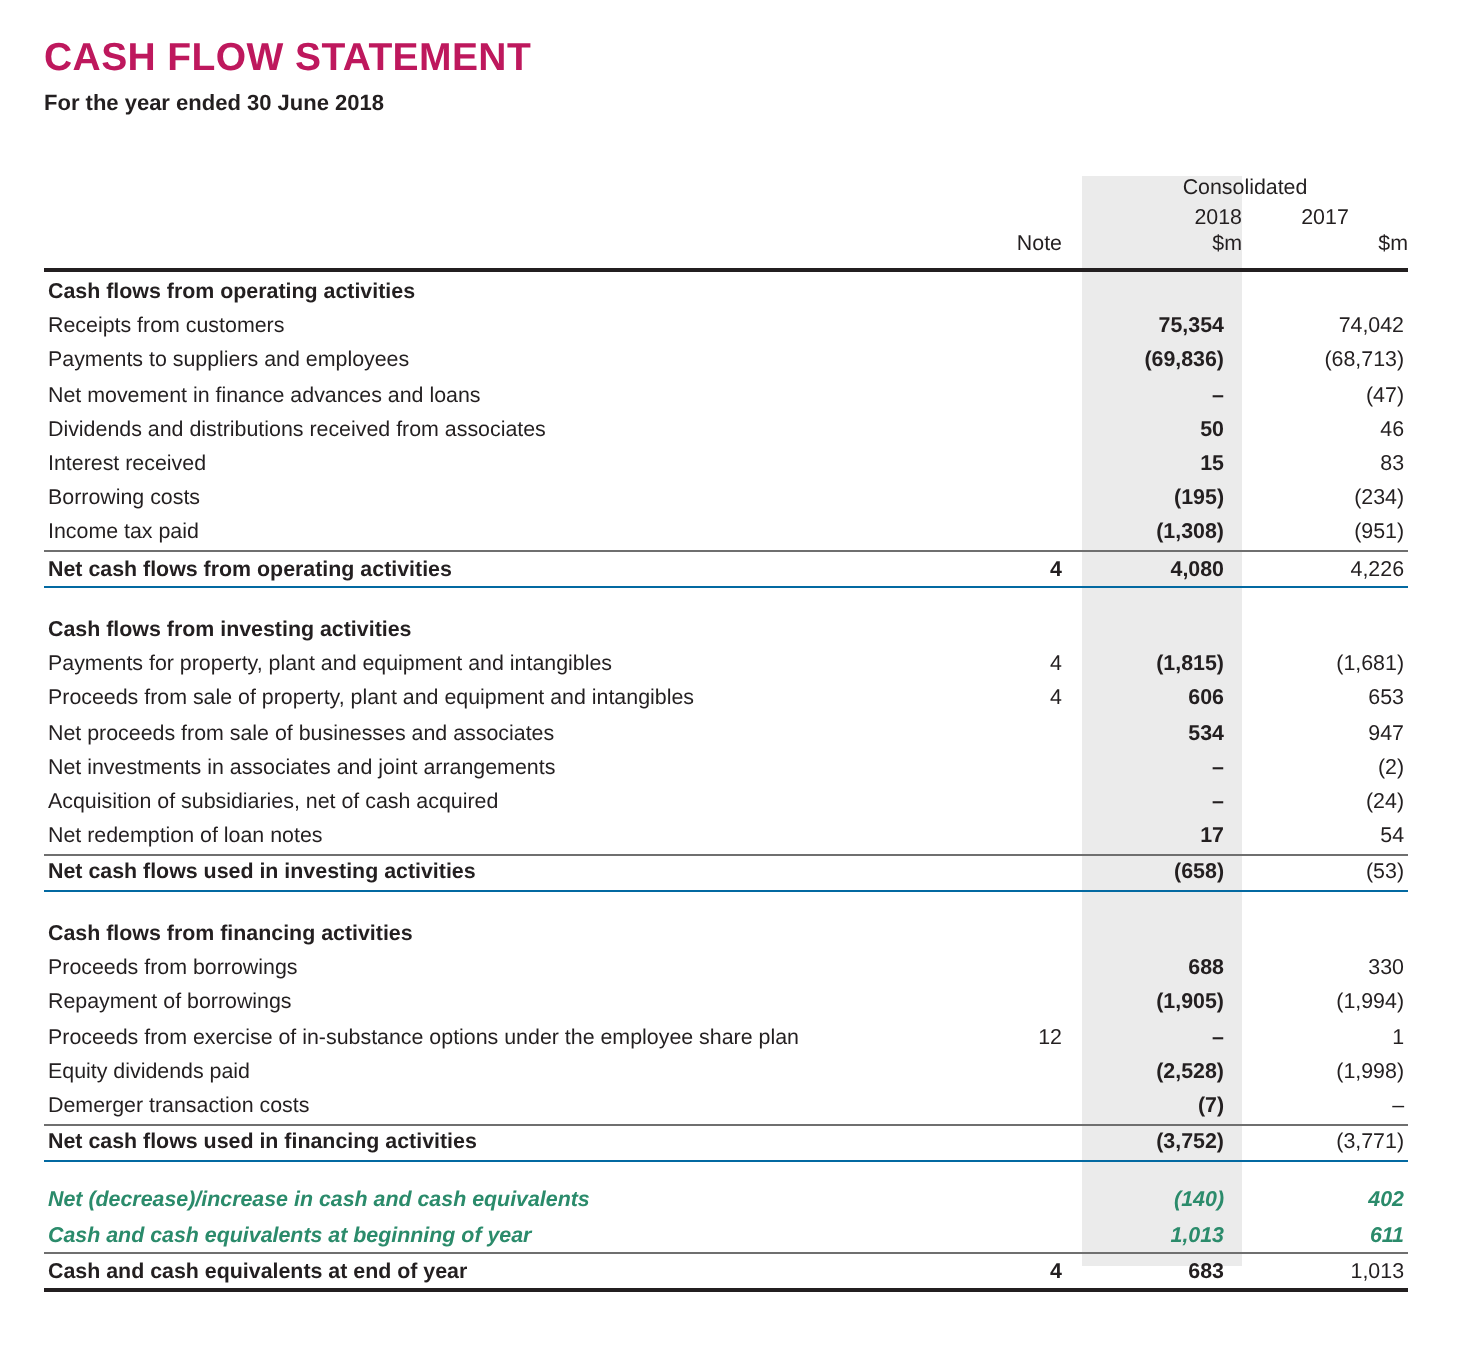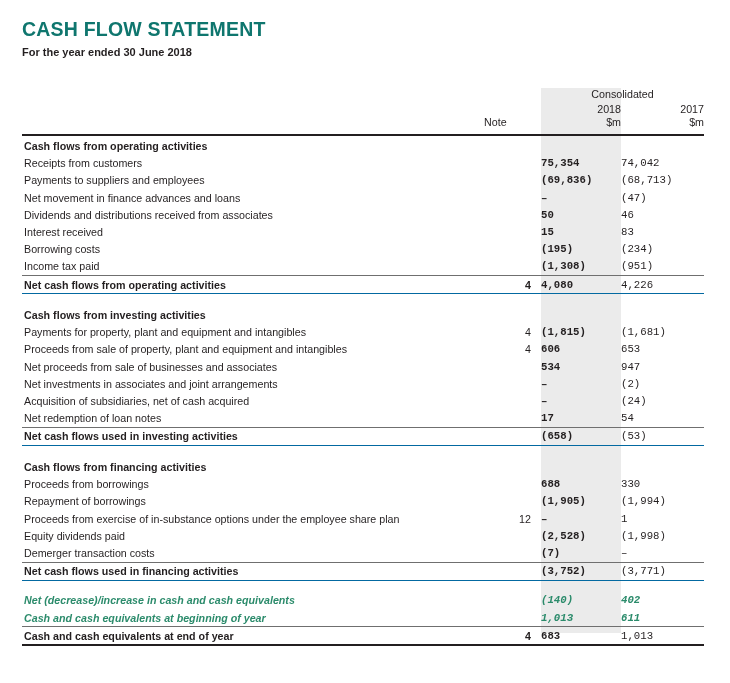--- a/index.html
+++ b/index.html
@@ -23,21 +23,21 @@
   }
   .header-block {
     position: absolute;
     left: 22px;
     top: 18px;
   }
   .doc-title {
     font-size: 19.5px;
     font-weight: bold;
     letter-spacing: 0.2px;
-    color: #0f766e;
+    color: #be185d;
     margin: 0;
     line-height: 1.15;
   }
   .doc-subtitle {
     font-size: 11px;
     font-weight: bold;
     color: #231f20;
     margin: 6px 0 0 0;
     line-height: 1.2;
   }
@@ -83,54 +83,53 @@
     font-weight: bold;
     font-size: 10.7px;
     padding-bottom: 3px !important;
   }
   .hdr-year {
     text-align: right;
     font-weight: bold;
     font-size: 10.7px;
     padding-bottom: 1px !important;
   }
-  .hdr-year.y2017 { font-weight: normal; }
+  .hdr-year.y2017 { font-weight: normal; text-align: center; }
   .hdr-unit {
     text-align: right;
     font-weight: bold;
     font-size: 10.7px;
     padding-bottom: 2px !important;
   }
   .hdr-unit.y2017 { font-weight: normal; }
   .hdr-note {
-    text-align: left;
+    text-align: right;
     font-size: 10.7px;
     padding-bottom: 2px !important;
     padding-right: 10px !important;
   }
   tr.rule-under-head > td {
     border-bottom: 2.2px solid #231f20;
     height: 4px;
   }
 
   
   td.label {
     text-align: left;
     padding: 2.6px 0 2.6px 2px !important;
     white-space: nowrap;
   }
   td.note {
     text-align: right;
     padding: 2.6px 10px 2.6px 0 !important;
   }
   td.num {
-    text-align: left;
+    text-align: right;
     padding: 2.6px 9px 2.6px 0 !important;
     white-space: nowrap;
-    font-family: Liberation Mono, monospace;
   }
   td.num.y2017 { padding-right: 2px !important; }
 
   tr.section-head td { font-weight: bold; padding-top: 4px !important; }
   tr.total td {
     font-weight: bold;
     border-top: 1px solid #6f6f6f;
     border-bottom: 1px solid #0369a1;
   }
   tr.total td.num, tr.total td.note { font-weight: bold; }

